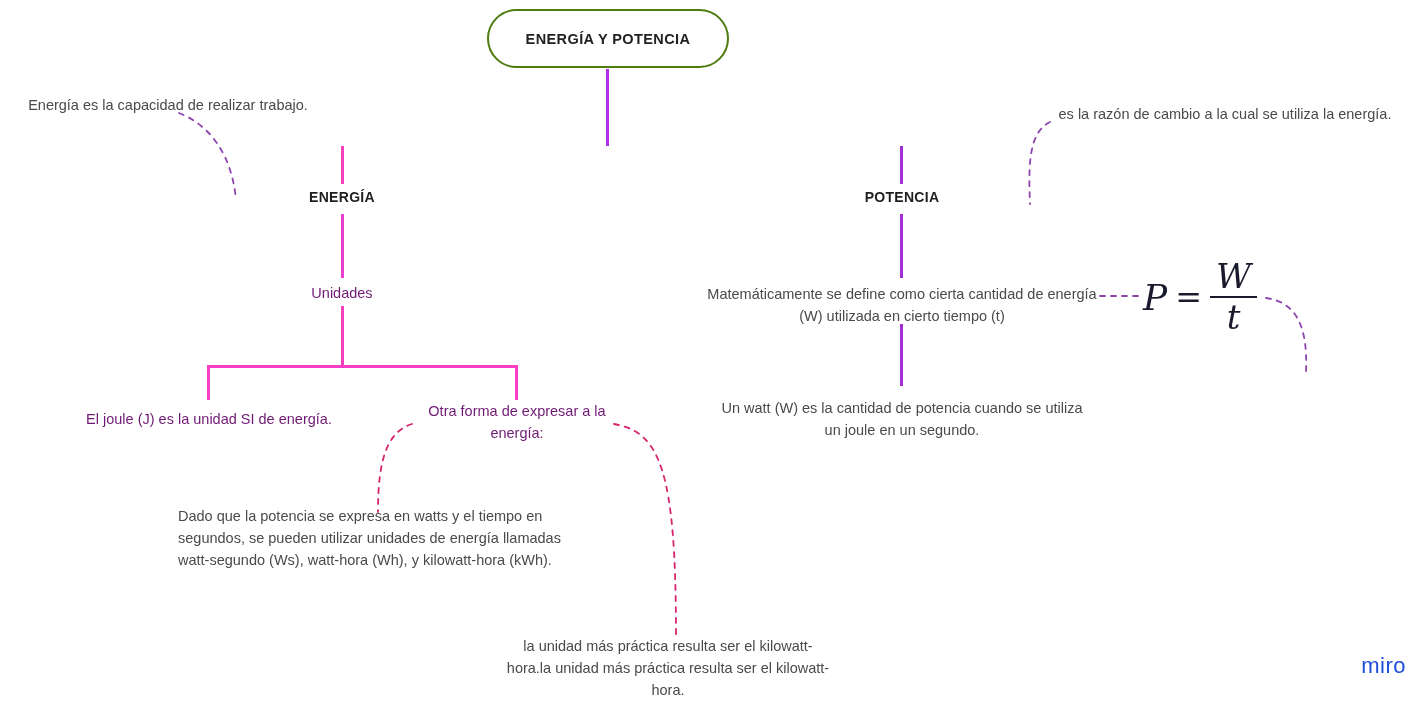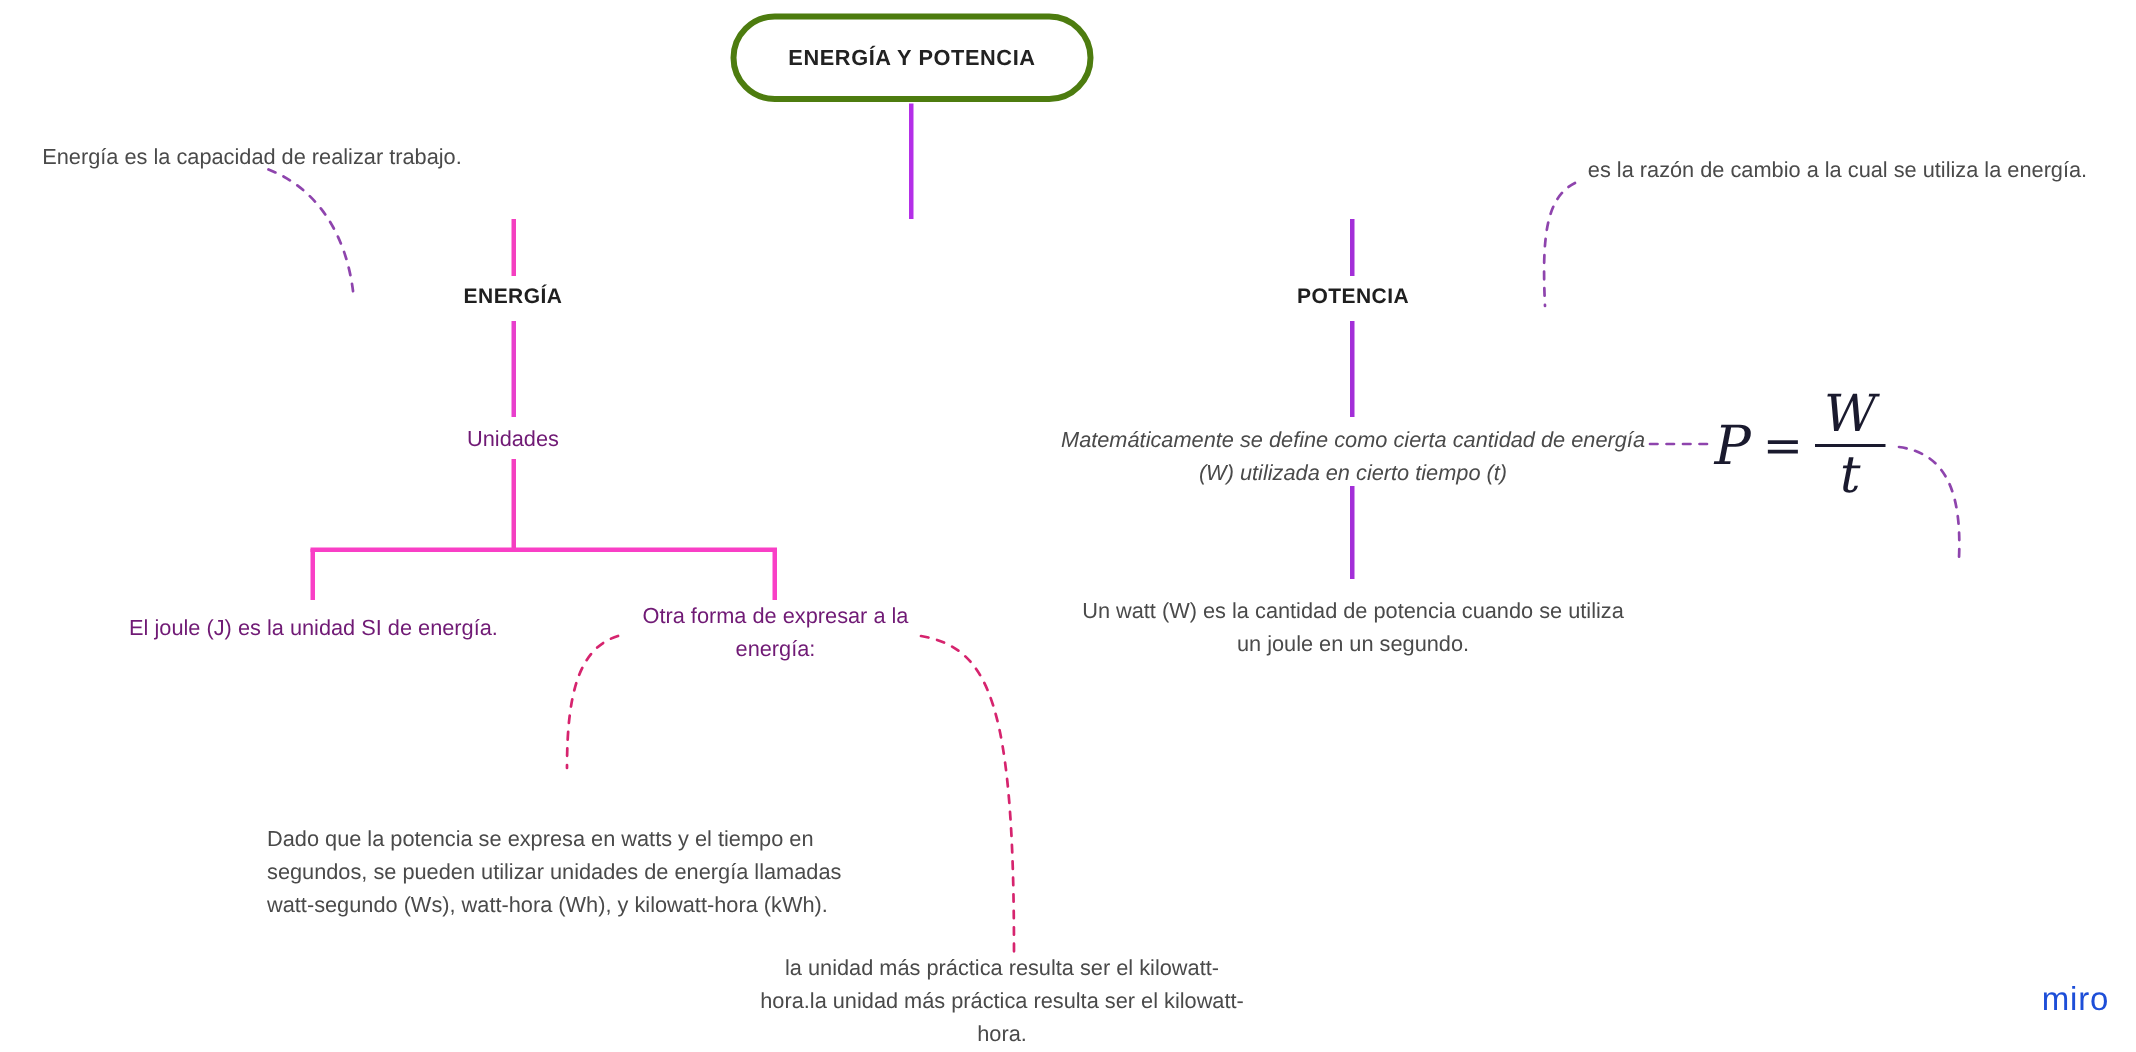--- a/index.html
+++ b/index.html
@@ -27,21 +27,21 @@
   }
   .node {
     position: absolute;
     box-sizing: border-box;
   }
   .root-node {
     left: 487px;
     top: 9px;
     width: 242px;
     height: 59px;
-    border: 4px solid #4d7c0f;
+    border: 2px solid #4d7c0f;
     border-radius: 30px;
     background: #ffffff;
     display: flex;
     align-items: center;
     justify-content: center;
   }
   .root-label {
     font-size: 14.5px;
     font-weight: bold;
     letter-spacing: 0.4px;
@@ -209,33 +209,33 @@
   </div>
 
   <div class="node plain-label" style="left:83px; top:409px; width:252px;">
     <span>El joule (J) es la unidad SI de energía.</span>
   </div>
 
   <div class="node plain-label" style="left:408px; top:401px; width:218px;">
     <span>Otra forma de expresar a la energía:</span>
   </div>
 
-  <div class="node note note-left-align" style="left:178px; top:505px; width:400px;margin-top:44px;">
+  <div class="node note note-left-align" style="left:178px; top:505px; width:400px;">
     <span>Dado que la potencia se expresa en watts y el tiempo en segundos, se pueden utilizar unidades de energía llamadas watt-segundo (Ws), watt-hora (Wh), y kilowatt-hora (kWh).</span>
   </div>
 
   <div class="node note" style="left:502px; top:635px; width:332px;">
     <span>la unidad más práctica resulta ser el kilowatt-hora.la unidad más práctica resulta ser el kilowatt-hora.</span>
   </div>
 
   <div class="node branch-label" style="left:802px; top:189px; width:200px;">
     <span>POTENCIA</span>
   </div>
 
-  <div class="node note" style="left:706px; top:283px; width:392px;font-style:italic;">
+  <div class="node note" style="left:706px; top:283px; width:392px;">
     <span>Matemáticamente se define como cierta cantidad de energía (W) utilizada en cierto tiempo (t)</span>
   </div>
 
   <div class="node note" style="left:714px; top:397px; width:376px;">
     <span>Un watt (W) es la cantidad de potencia cuando se utiliza un joule en un segundo.</span>
   </div>
 
   <div class="node formula" style="left:1143px; top:258px; width:130px; height:78px; display:flex; align-items:center;">
     <span class="lhs">P</span>
     <span class="eq">=</span>

